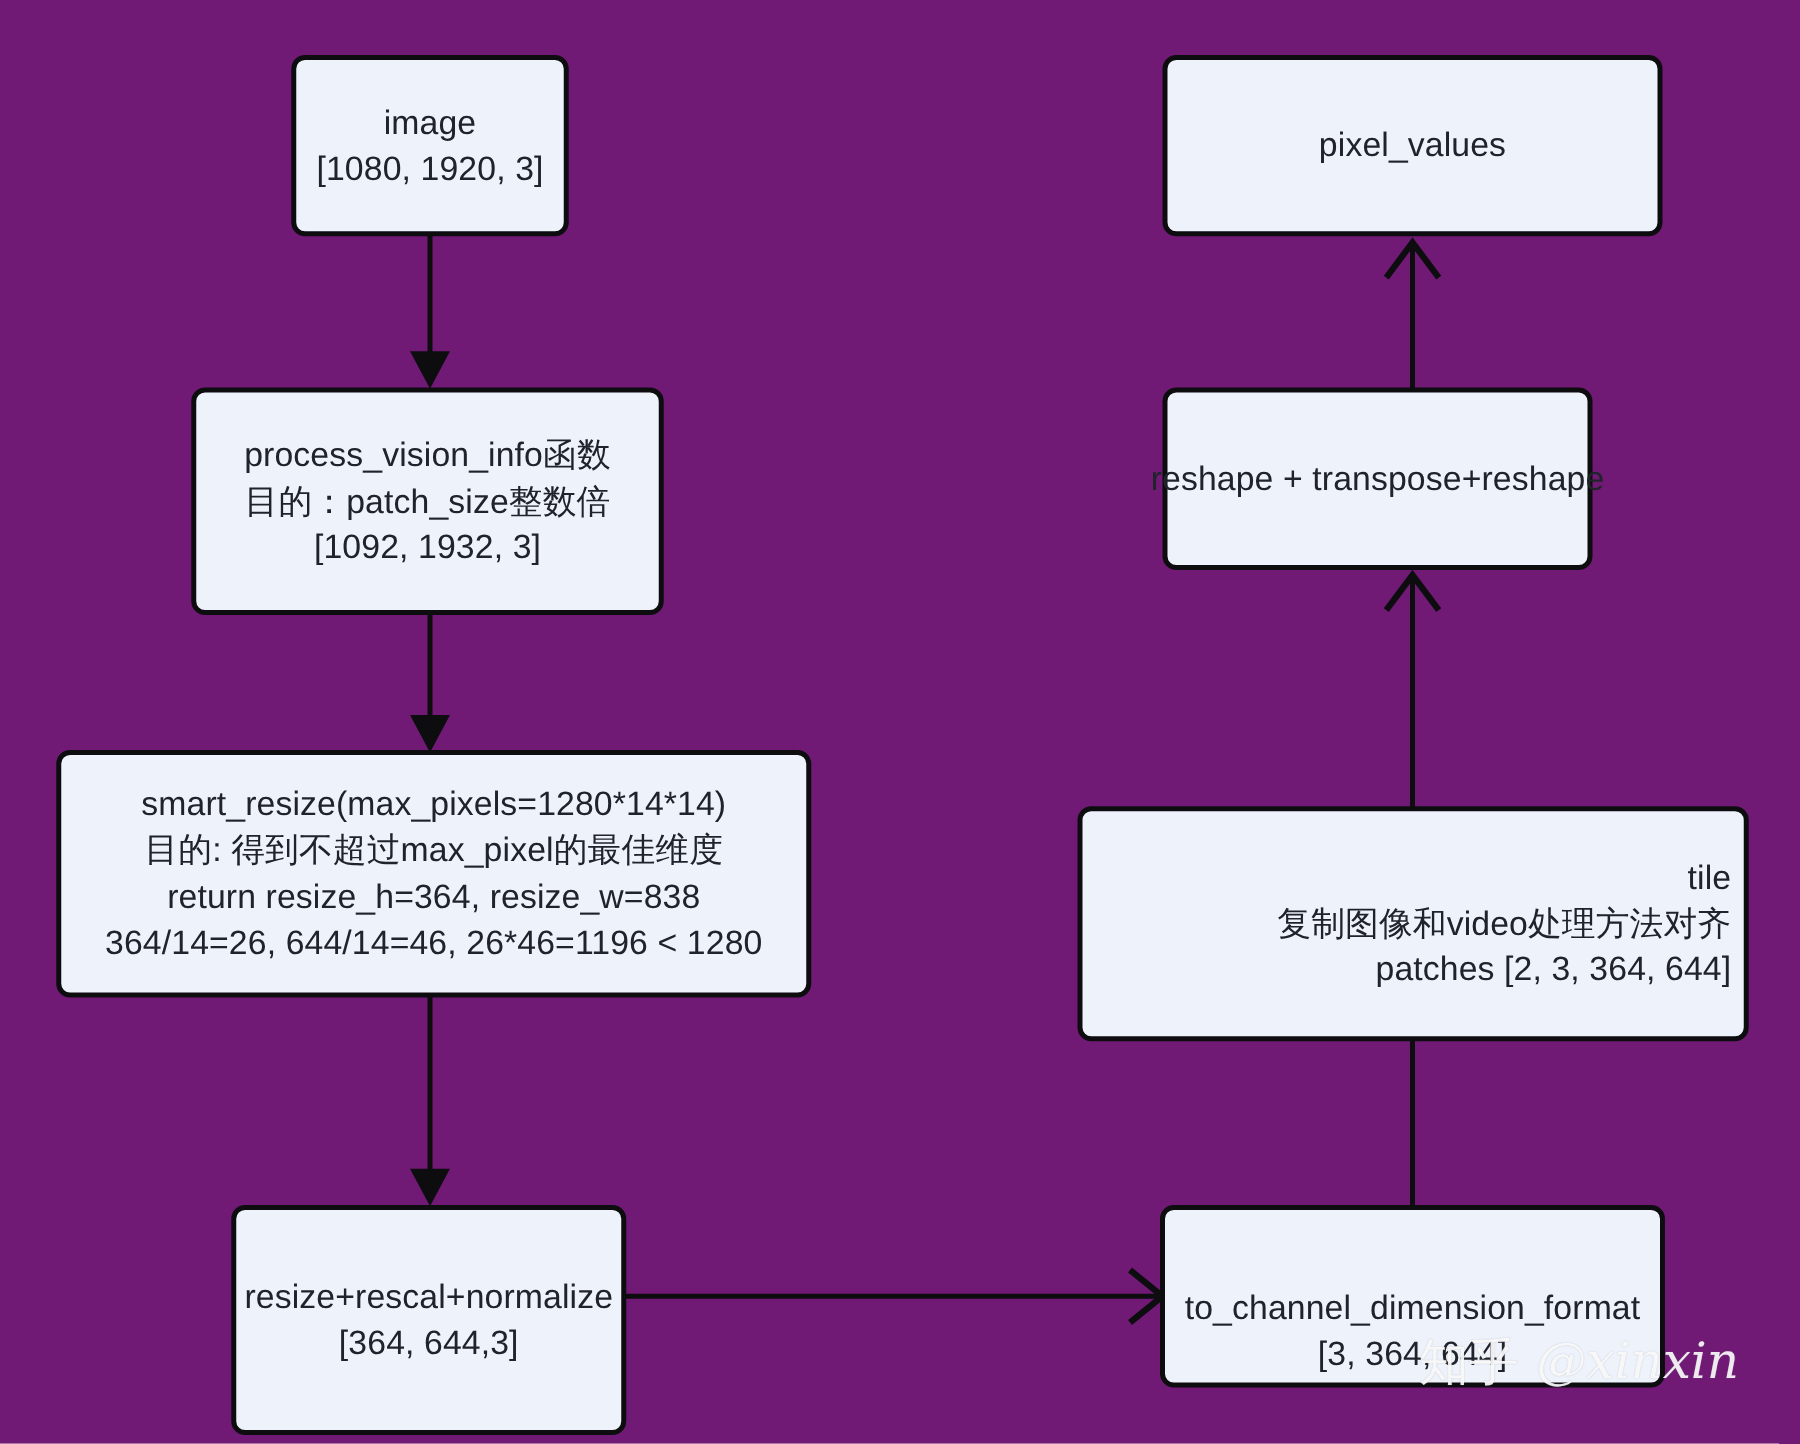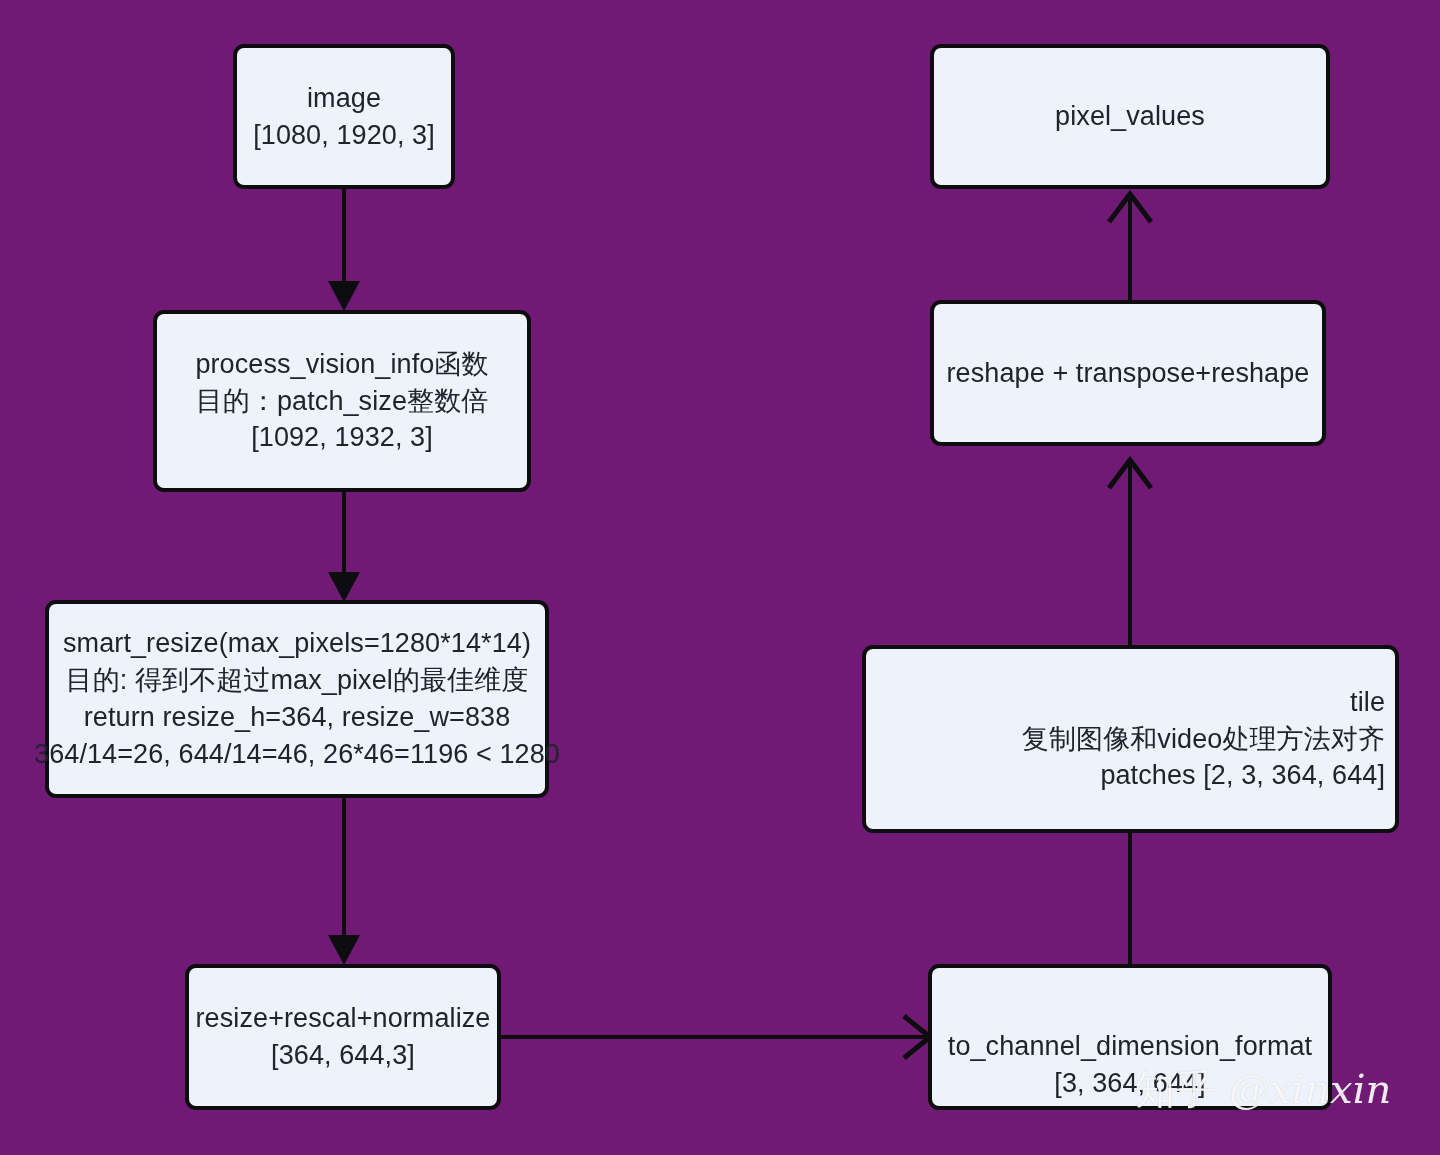--- a/index.html
+++ b/index.html
@@ -35,25 +35,25 @@
     padding: 4px 10px;
     z-index: 2;
   }
   .node .line {
     display: block;
     white-space: nowrap;
   }
   
   #node-image        { left: 233px; top: 44px;  width: 222px; height: 145px; }
   #node-pvi          { left: 153px; top: 310px; width: 378px; height: 182px; }
-  #node-smart        { left: 45px;  top: 600px; width: 504px; height: 198px; }
-  #node-resize       { left: 185px; top: 964px; width: 316px; height: 146px; }
+  #node-smart        { left: 45px;  top: 600px; width: 604px; height: 198px; }
+  #node-resize       { left: 185px; top: 964px; width: 316px; height: 184px; }
   #node-tochannel    { left: 928px; top: 964px; width: 404px; height: 146px; justify-content: flex-end; }
   #node-tile         { left: 862px; top: 645px; width: 537px; height: 188px; align-items: flex-end; }
-  #node-reshape      { left: 930px; top: 300px; width: 396px; height: 146px; }
+  #node-reshape      { left: 930px; top: 310px; width: 344px; height: 146px; }
   #node-pixelvalues  { left: 930px; top: 44px;  width: 400px; height: 145px; }
 
   .edge {
     position: absolute;
     overflow: visible;
     z-index: 1;
   }
   .edge path, .edge line, .edge polyline {
     stroke: #0d0d10;
     fill: none;

